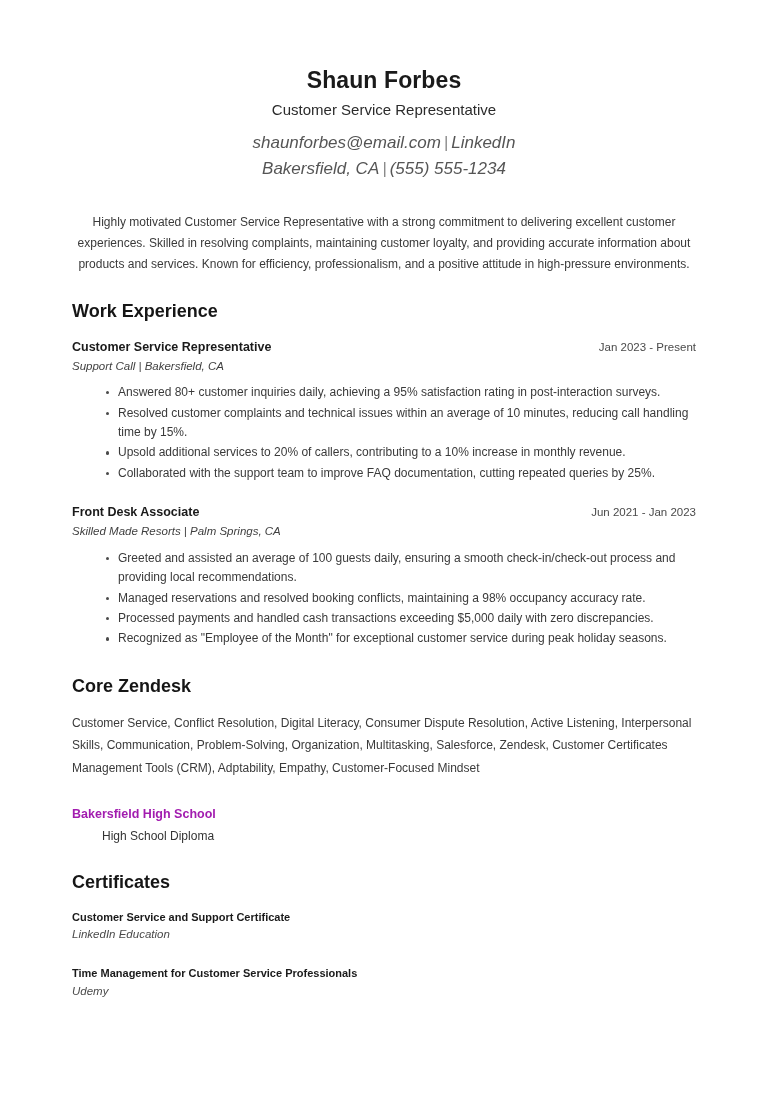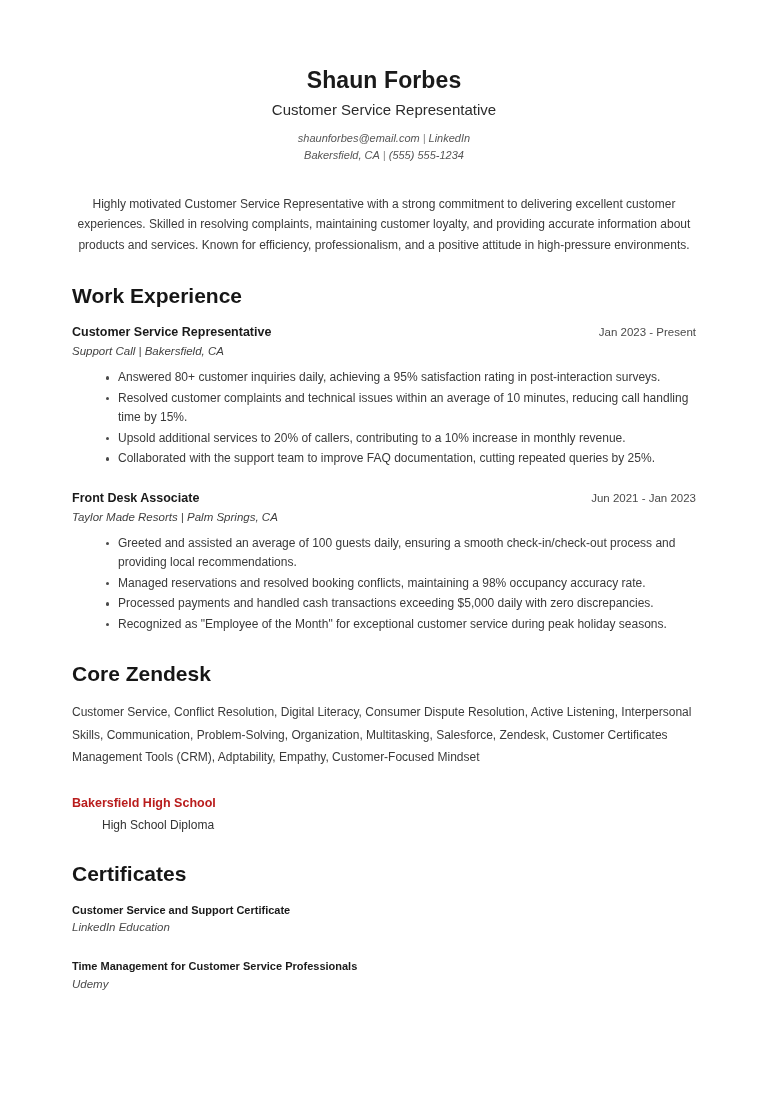--- a/index.html
+++ b/index.html
@@ -36,21 +36,21 @@
     margin: 0;
   }
   .headline {
     font-size: 15px;
     font-weight: normal;
     color: #2b2b2b;
     line-height: 1.4;
     margin: 4px 0 0 0;
   }
   .contact-line {
-    font-size: 11px;
+    font-size: 17px;
     font-style: italic;
     color: #555555;
     line-height: 1.55;
     margin: 0;
   }
   .contact-block {
     margin-top: 10px;
   }
   .contact-sep {
     color: #8a8a8a;
@@ -65,21 +65,21 @@
     color: #3a3a3a;
     line-height: 1.72;
     text-align: center;
   }
 
   
   .section {
     margin-top: 26px;
   }
   .section-title {
-    font-size: 21px;
+    font-size: 18px;
     font-weight: bold;
     color: #161616;
     line-height: 1.3;
     margin: 0 0 14px 0;
   }
 
   
   .entry {
     margin-bottom: 6px;
   }
@@ -140,21 +140,21 @@
   .skills-text {
     font-size: 12px;
     color: #3a3a3a;
     line-height: 1.85;
   }
 
   
   .edu-school {
     font-size: 12.5px;
     font-weight: bold;
-    color: #b91c1c;
+    color: #a21caf;
     line-height: 1.5;
   }
   .edu-degree {
     font-size: 12px;
     color: #333333;
     line-height: 1.55;
     margin-top: 3px;
     padding-left: 30px;
   }
 
@@ -214,21 +214,21 @@
         <li>Upsold additional services to 20% of callers, contributing to a 10% increase in monthly revenue.</li>
         <li>Collaborated with the support team to improve FAQ documentation, cutting repeated queries by 25%.</li>
       </ul>
     </div>
 
     <div class="entry">
       <div class="entry-head">
         <div class="entry-role">Front Desk Associate</div>
         <div class="entry-dates">Jun 2021 - Jan 2023</div>
       </div>
-      <div class="entry-meta">Taylor Made Resorts | Palm Springs, CA</div>
+      <div class="entry-meta">Skilled Made Resorts | Palm Springs, CA</div>
       <ul class="bullets">
         <li>Greeted and assisted an average of 100 guests daily, ensuring a smooth check-in/check-out process and providing local recommendations.</li>
         <li>Managed reservations and resolved booking conflicts, maintaining a 98% occupancy accuracy rate.</li>
         <li>Processed payments and handled cash transactions exceeding $5,000 daily with zero discrepancies.</li>
         <li>Recognized as "Employee of the Month" for exceptional customer service during peak holiday seasons.</li>
       </ul>
     </div>
   </div>
 
   <div class="section">

